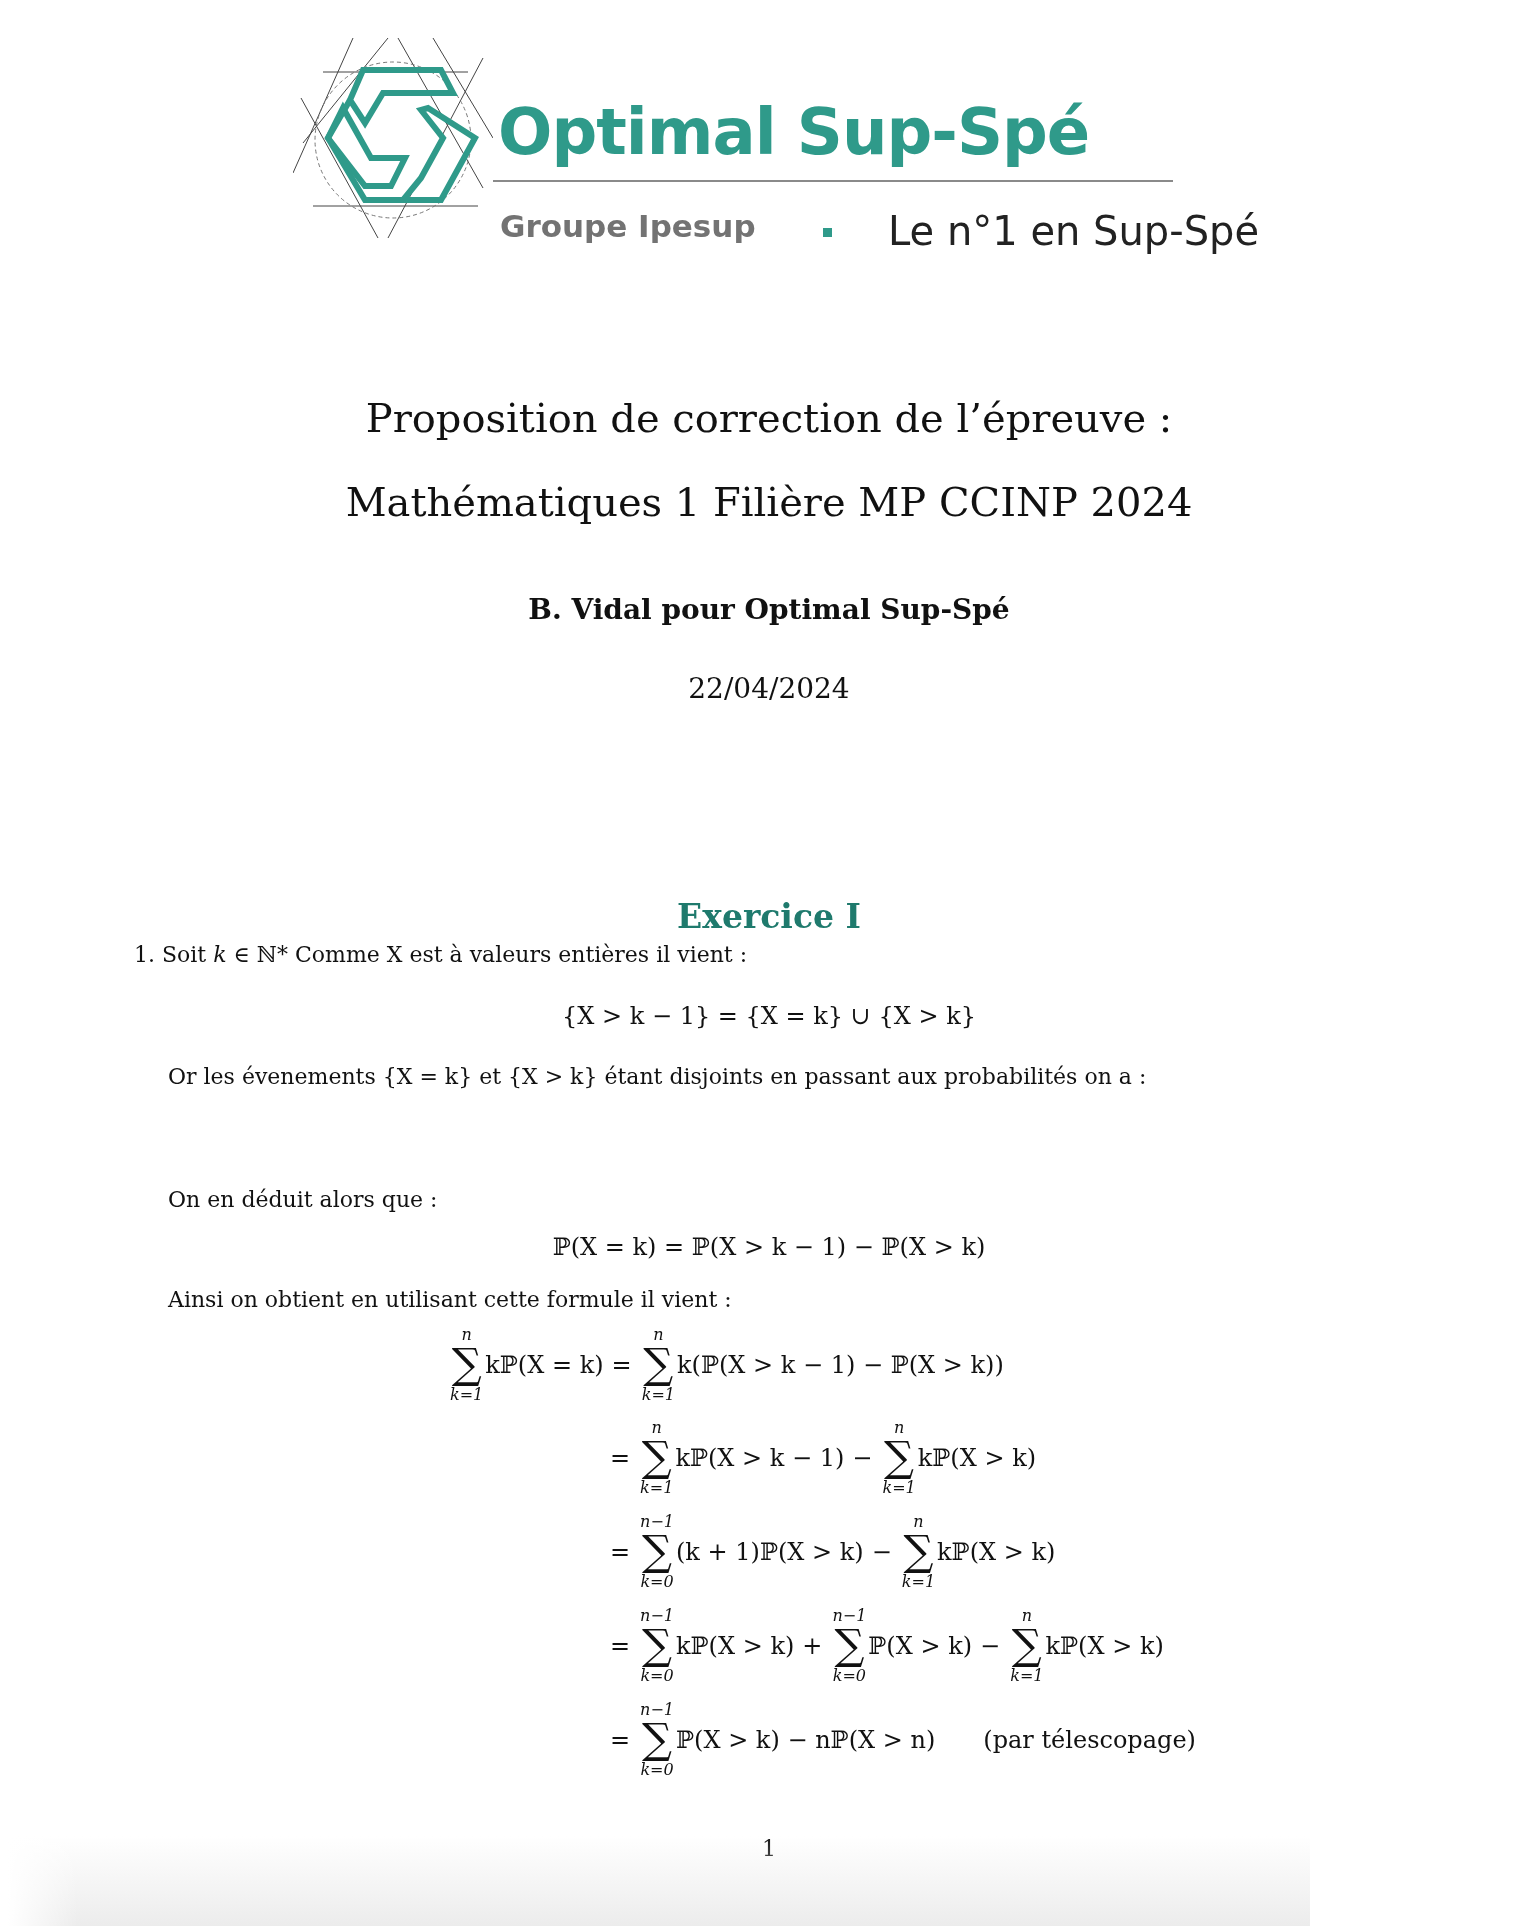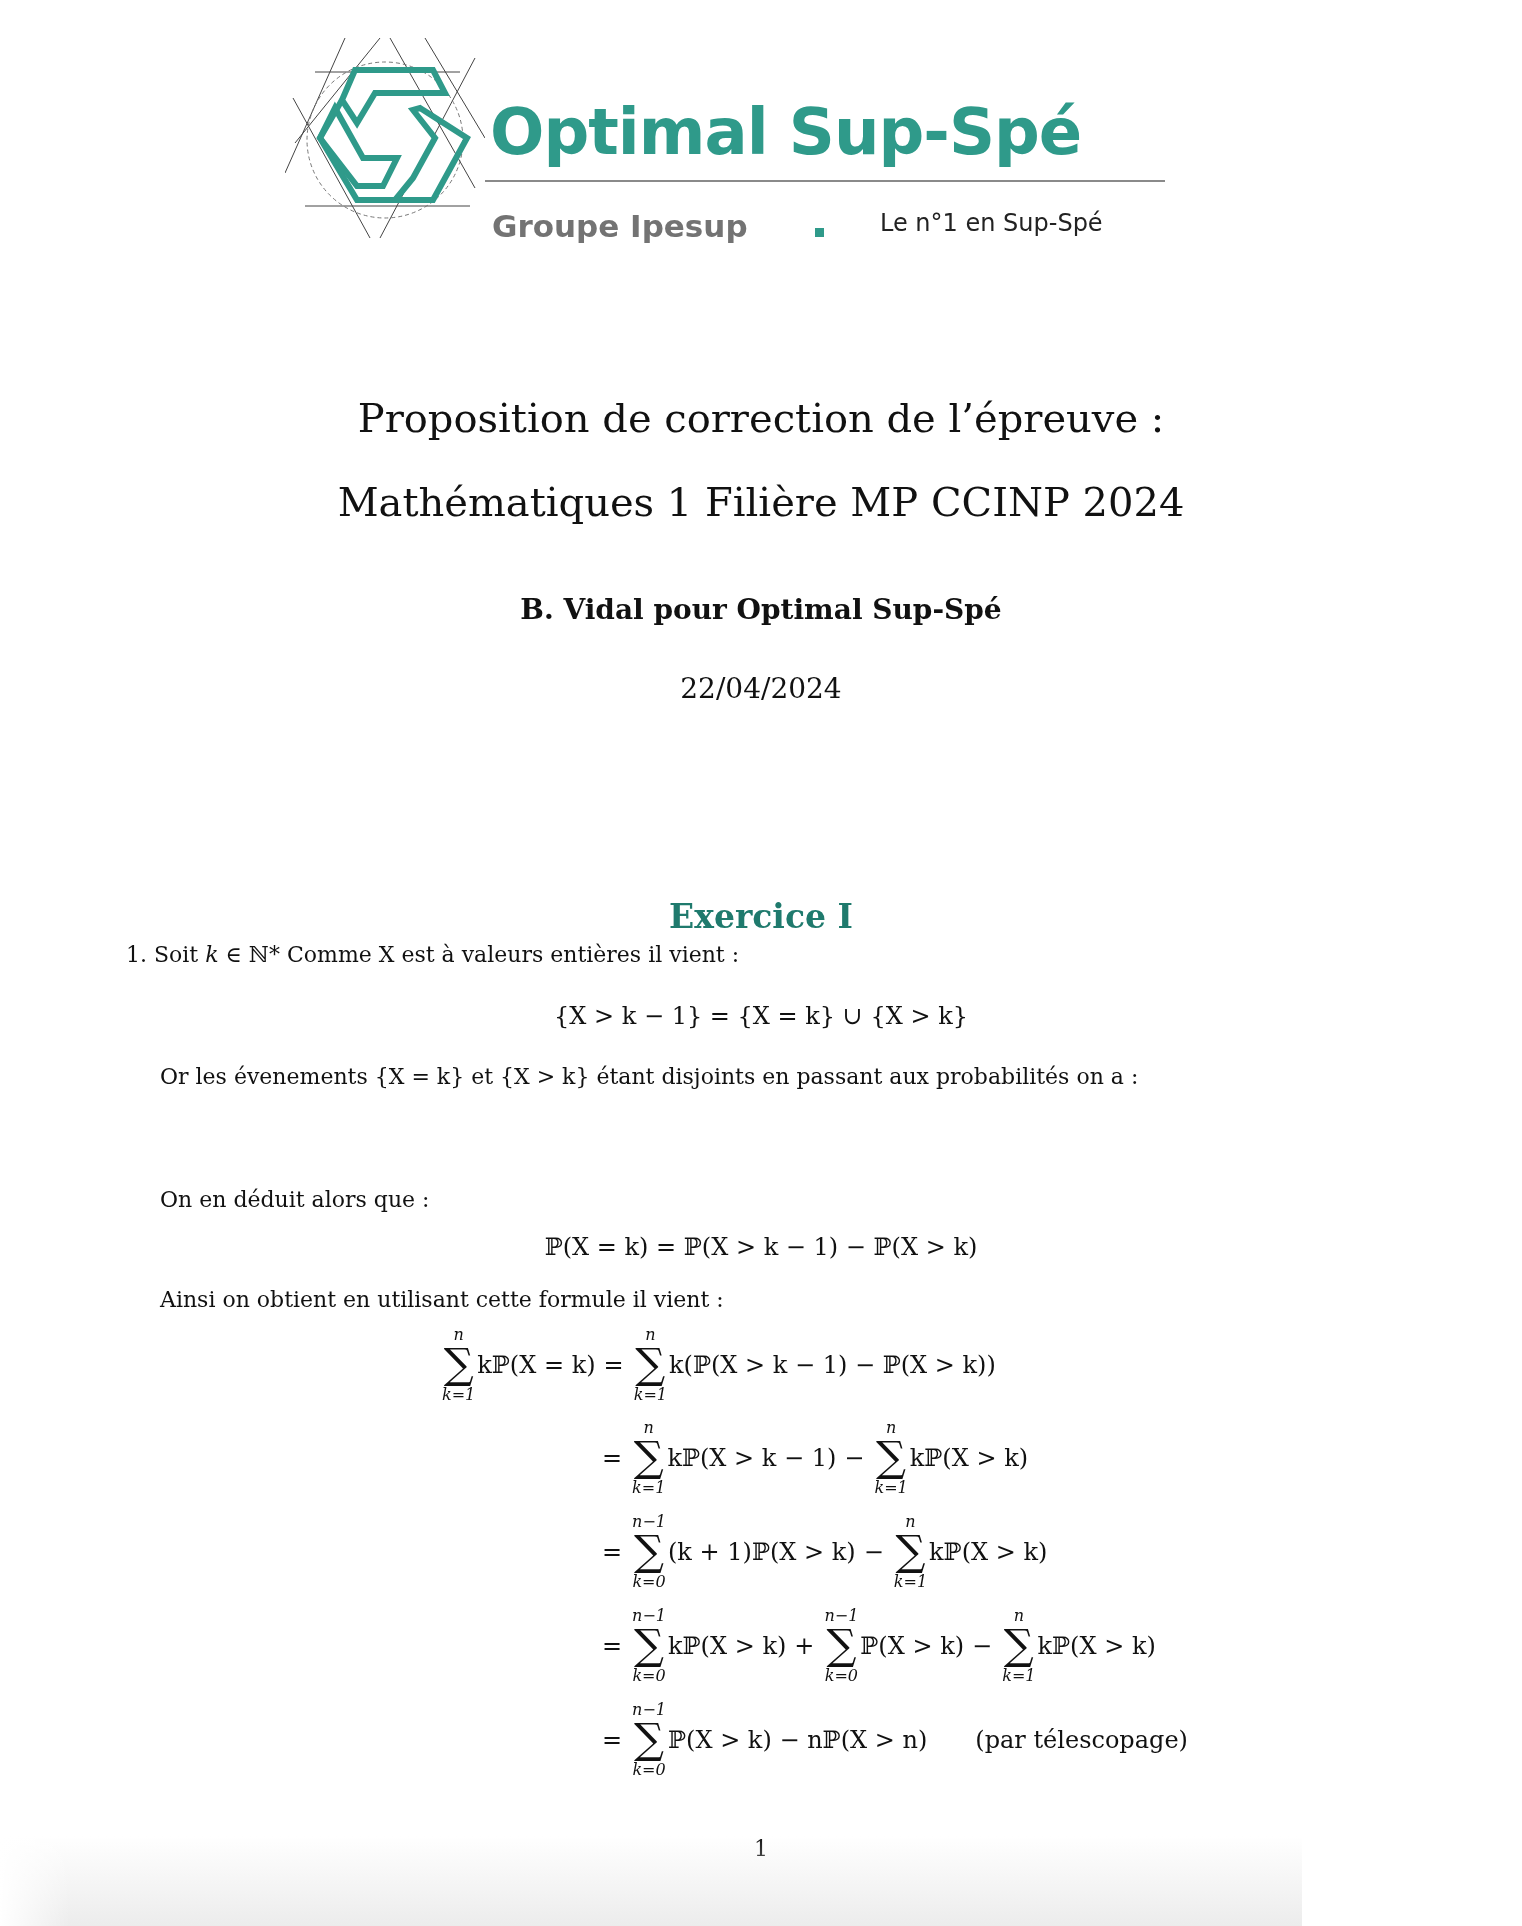--- a/index.html
+++ b/index.html
@@ -2,21 +2,21 @@
 <html><head>
   <meta charset="utf-8">
   <style>
     html, body { margin: 0; padding: 0; }
     body {
       width: 1522px; height: 1926px; position: relative; overflow: hidden;
       background: #ffffff;
       font-family: "DejaVu Serif", "Liberation Serif", serif;
       color: #111;
     }
-    .page { position: absolute; left: 0; top: 0; width: 1302px; height: 1926px; background: #fff; }
+    .page { position: absolute; left: 8px; top: 0; width: 1302px; height: 1926px; background: #fff; }
     .bottom-shade {
       position: absolute; left: 0; right: 0; bottom: 0; height: 90px;
       background: linear-gradient(to bottom, rgba(255,255,255,0) 0%, rgba(236,236,236,1) 100%);
       pointer-events: none;
     }
     .bottom-shade-left {
       position: absolute; left: 0; bottom: 0; width: 70px; height: 90px;
       background: linear-gradient(to right, #fff 0%, rgba(255,255,255,0) 100%);
       pointer-events: none;
     }
@@ -33,21 +33,21 @@
     .logo-rule { position: absolute; left: 200px; top: 142px; width: 680px; height: 2px; background: #8a8a8a; }
     .logo-group {
       position: absolute; left: 207px; top: 173px;
       font-family: "DejaVu Sans", "Liberation Sans", sans-serif; font-weight: bold;
       font-size: 31px; color: #737373; line-height: 1; white-space: nowrap;
     }
     .logo-dot { position: absolute; left: 530px; top: 190px; width: 9px; height: 9px; background: #2f9a8a; }
     .logo-tagline {
       position: absolute; left: 595px; top: 173px;
       font-family: "DejaVu Sans", "Liberation Sans", sans-serif;
-      font-size: 24px; color: #222; line-height: 1; white-space: nowrap;
+      font-size: 40px; color: #222; line-height: 1; white-space: nowrap;
     }
 
     
     .center { position: absolute; left: 0; width: 1522px; text-align: center; white-space: nowrap; }
     .title-line { font-size: 40px; line-height: 1; }
     .subtitle { font-size: 28px; line-height: 1; }
     .exercise-heading { font-size: 33px; font-weight: bold; color: #1f7a6d; line-height: 1; }
 
     
     .para { position: absolute; font-size: 22px; line-height: 1; white-space: nowrap; }

